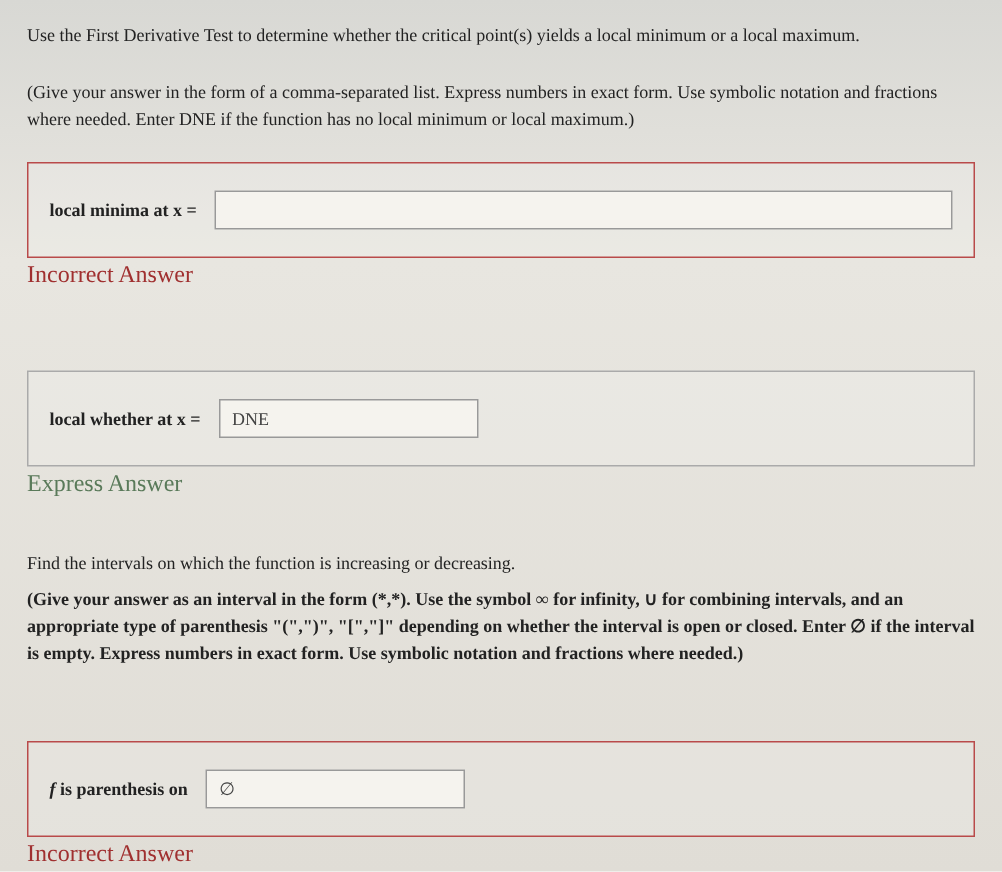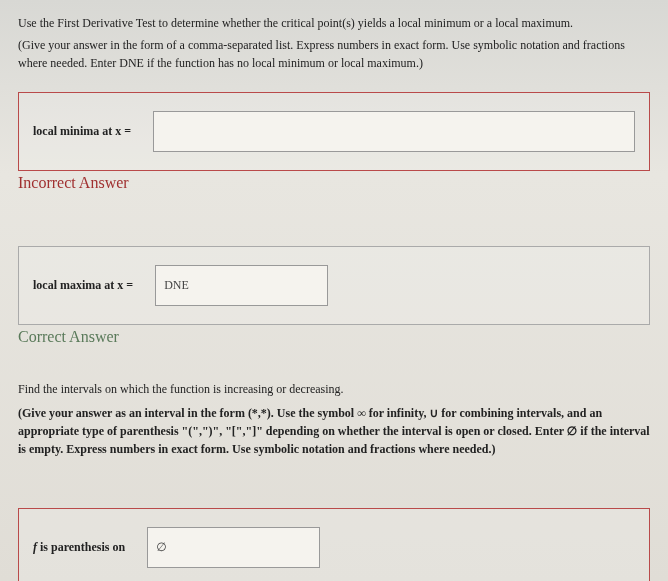--- a/index.html
+++ b/index.html
@@ -12,46 +12,46 @@
       height: 581px;
       background: linear-gradient(to bottom, #d8d8d4 0%, #e8e6e0 30%, #e0ddd6 100%);
       font-family: Georgia, 'Times New Roman', serif;
       color: #222;
       padding: 14px 18px;
       overflow: hidden;
       font-size: 12px;
     }
     .prompt {
       line-height: 1.5;
-      margin-bottom: 4px;
+      margin-bottom: 20px;
     }
     .instruction {
       line-height: 1.5;
       margin-bottom: 13px;
     }
     .answer-box {
       border: 1px solid #aaa;
       background: rgba(255,255,255,0.15);
       padding: 18px 14px;
       margin-top: 20px;
       display: flex;
       align-items: center;
-      gap: 22px;
+      gap: 12px;
     }
     .answer-box.incorrect {
       border: 1px solid #b94a4a;
     }
     .answer-label {
       font-weight: bold;
       font-size: 12px;
       white-space: nowrap;
     }
     .answer-input {
       flex: 1;
-      height: 41px;
+      height: 26px;
       border: 1px solid #999;
       background: #f5f3ee;
       padding: 2px 8px;
       font-family: inherit;
       font-size: 12px;
       color: #444;
     }
     .answer-input.small {
       flex: 0 0 120px;
     }
@@ -90,24 +90,24 @@
 
 <div class="answer-box incorrect">
   <span class="answer-label">local minima at x =</span>
   <input class="answer-input" type="text" value="" style="">
 </div>
 <div class="feedback incorrect">Incorrect Answer</div>
 
 <div class="section-gap"></div>
 
 <div class="answer-box">
-  <span class="answer-label">local maxima at x =</span>
+  <span class="answer-label">local whether at x =</span>
   <input class="answer-input small" type="text" value="DNE" style="">
 </div>
-<div class="feedback correct">Correct Answer</div>
+<div class="feedback correct">Express Answer</div>
 
 <div class="section-gap"></div>
 
 <div class="prompt2">Find the intervals on which the function is increasing or decreasing.</div>
 <div class="instruction2">(Give your answer as an interval in the form (*,*). Use the symbol ∞ for infinity, ∪ for combining intervals, and an appropriate type of parenthesis "(",")", "[","]" depending on whether the interval is open or closed. Enter ∅ if the interval is empty. Express numbers in exact form. Use symbolic notation and fractions where needed.)</div>
 
 <div class="section-gap"></div>
 
 <div class="answer-box incorrect">
   <span class="answer-label">

